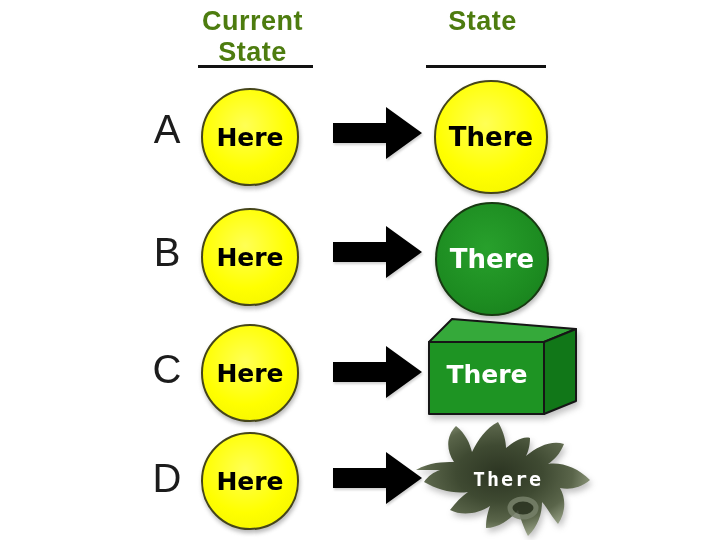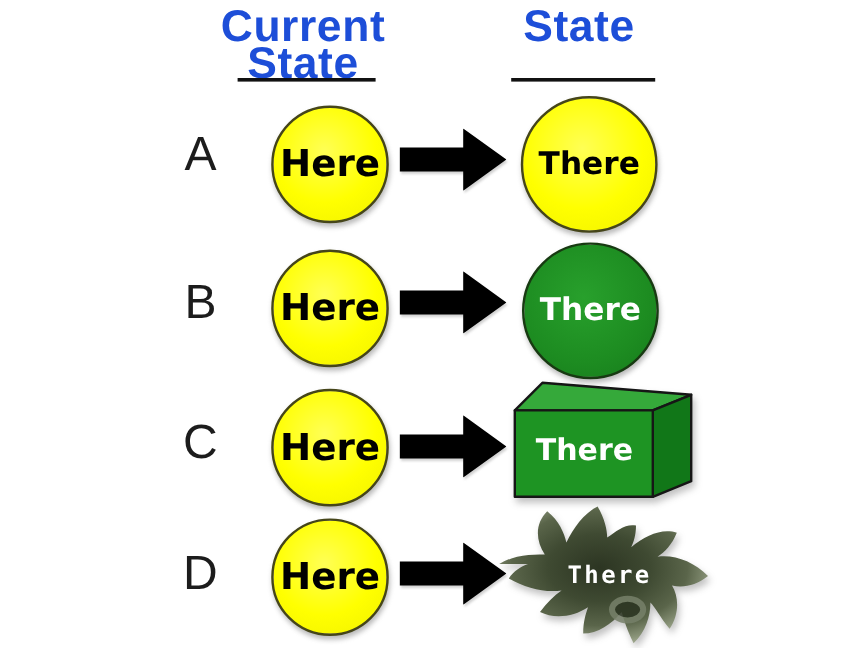--- a/index.html
+++ b/index.html
@@ -1,37 +1,37 @@
 <!DOCTYPE html>
 <html><head>
 <meta charset="utf-8">
 <style>
   html,body{margin:0;padding:0;background:#fff;}
   #canvas{
     position:relative;width:720px;height:540px;background:#ffffff;
     font-family:"Liberation Sans",sans-serif;overflow:hidden;
   }
   .hdr{
-    position:absolute;text-align:center;color:#1d4ed8;
-    font-weight:bold;font-size:37px;line-height:31px;letter-spacing:0.5px;
+    position:absolute;text-align:center;color:#4d7c0f;
+    font-weight:bold;font-size:27px;line-height:31px;letter-spacing:0.5px;
   }
   .hdr-underline{position:absolute;height:0;border-bottom:3px solid #111;}
   .row-label{
     position:absolute;width:46px;height:46px;line-height:46px;text-align:center;
     font-size:40px;font-weight:400;color:#1c1c1c;
   }
   .circle{
     position:absolute;border-radius:50%;display:flex;align-items:center;justify-content:center;
     font-family:"DejaVu Sans",sans-serif;font-weight:bold;
     filter:drop-shadow(1px 3px 2px rgba(100,100,100,0.45));
   }
   .here-circle{
-    width:94px;height:94px;left:226px;
+    width:94px;height:94px;left:201px;
     background:radial-gradient(circle at 45% 38%, #ffff55 0%, #ffff00 55%, #f0f000 100%);
-    border:2px solid #45451a;font-size:31px;color:#000;
+    border:2px solid #45451a;font-size:25px;color:#000;
   }
   .end-circle-yellow{
     width:110px;height:110px;left:434px;top:80px;
     background:radial-gradient(circle at 45% 38%, #ffff55 0%, #ffff00 55%, #f0f000 100%);
     border:2px solid #45451a;font-size:26px;color:#000;
   }
   .end-circle-green{
     width:110px;height:110px;left:435px;top:202px;
     background:radial-gradient(circle at 45% 40%, #28a02c 0%, #1d8c21 60%, #167a1b 100%);
     border:2px solid #183a12;font-size:26px;color:#fff;

